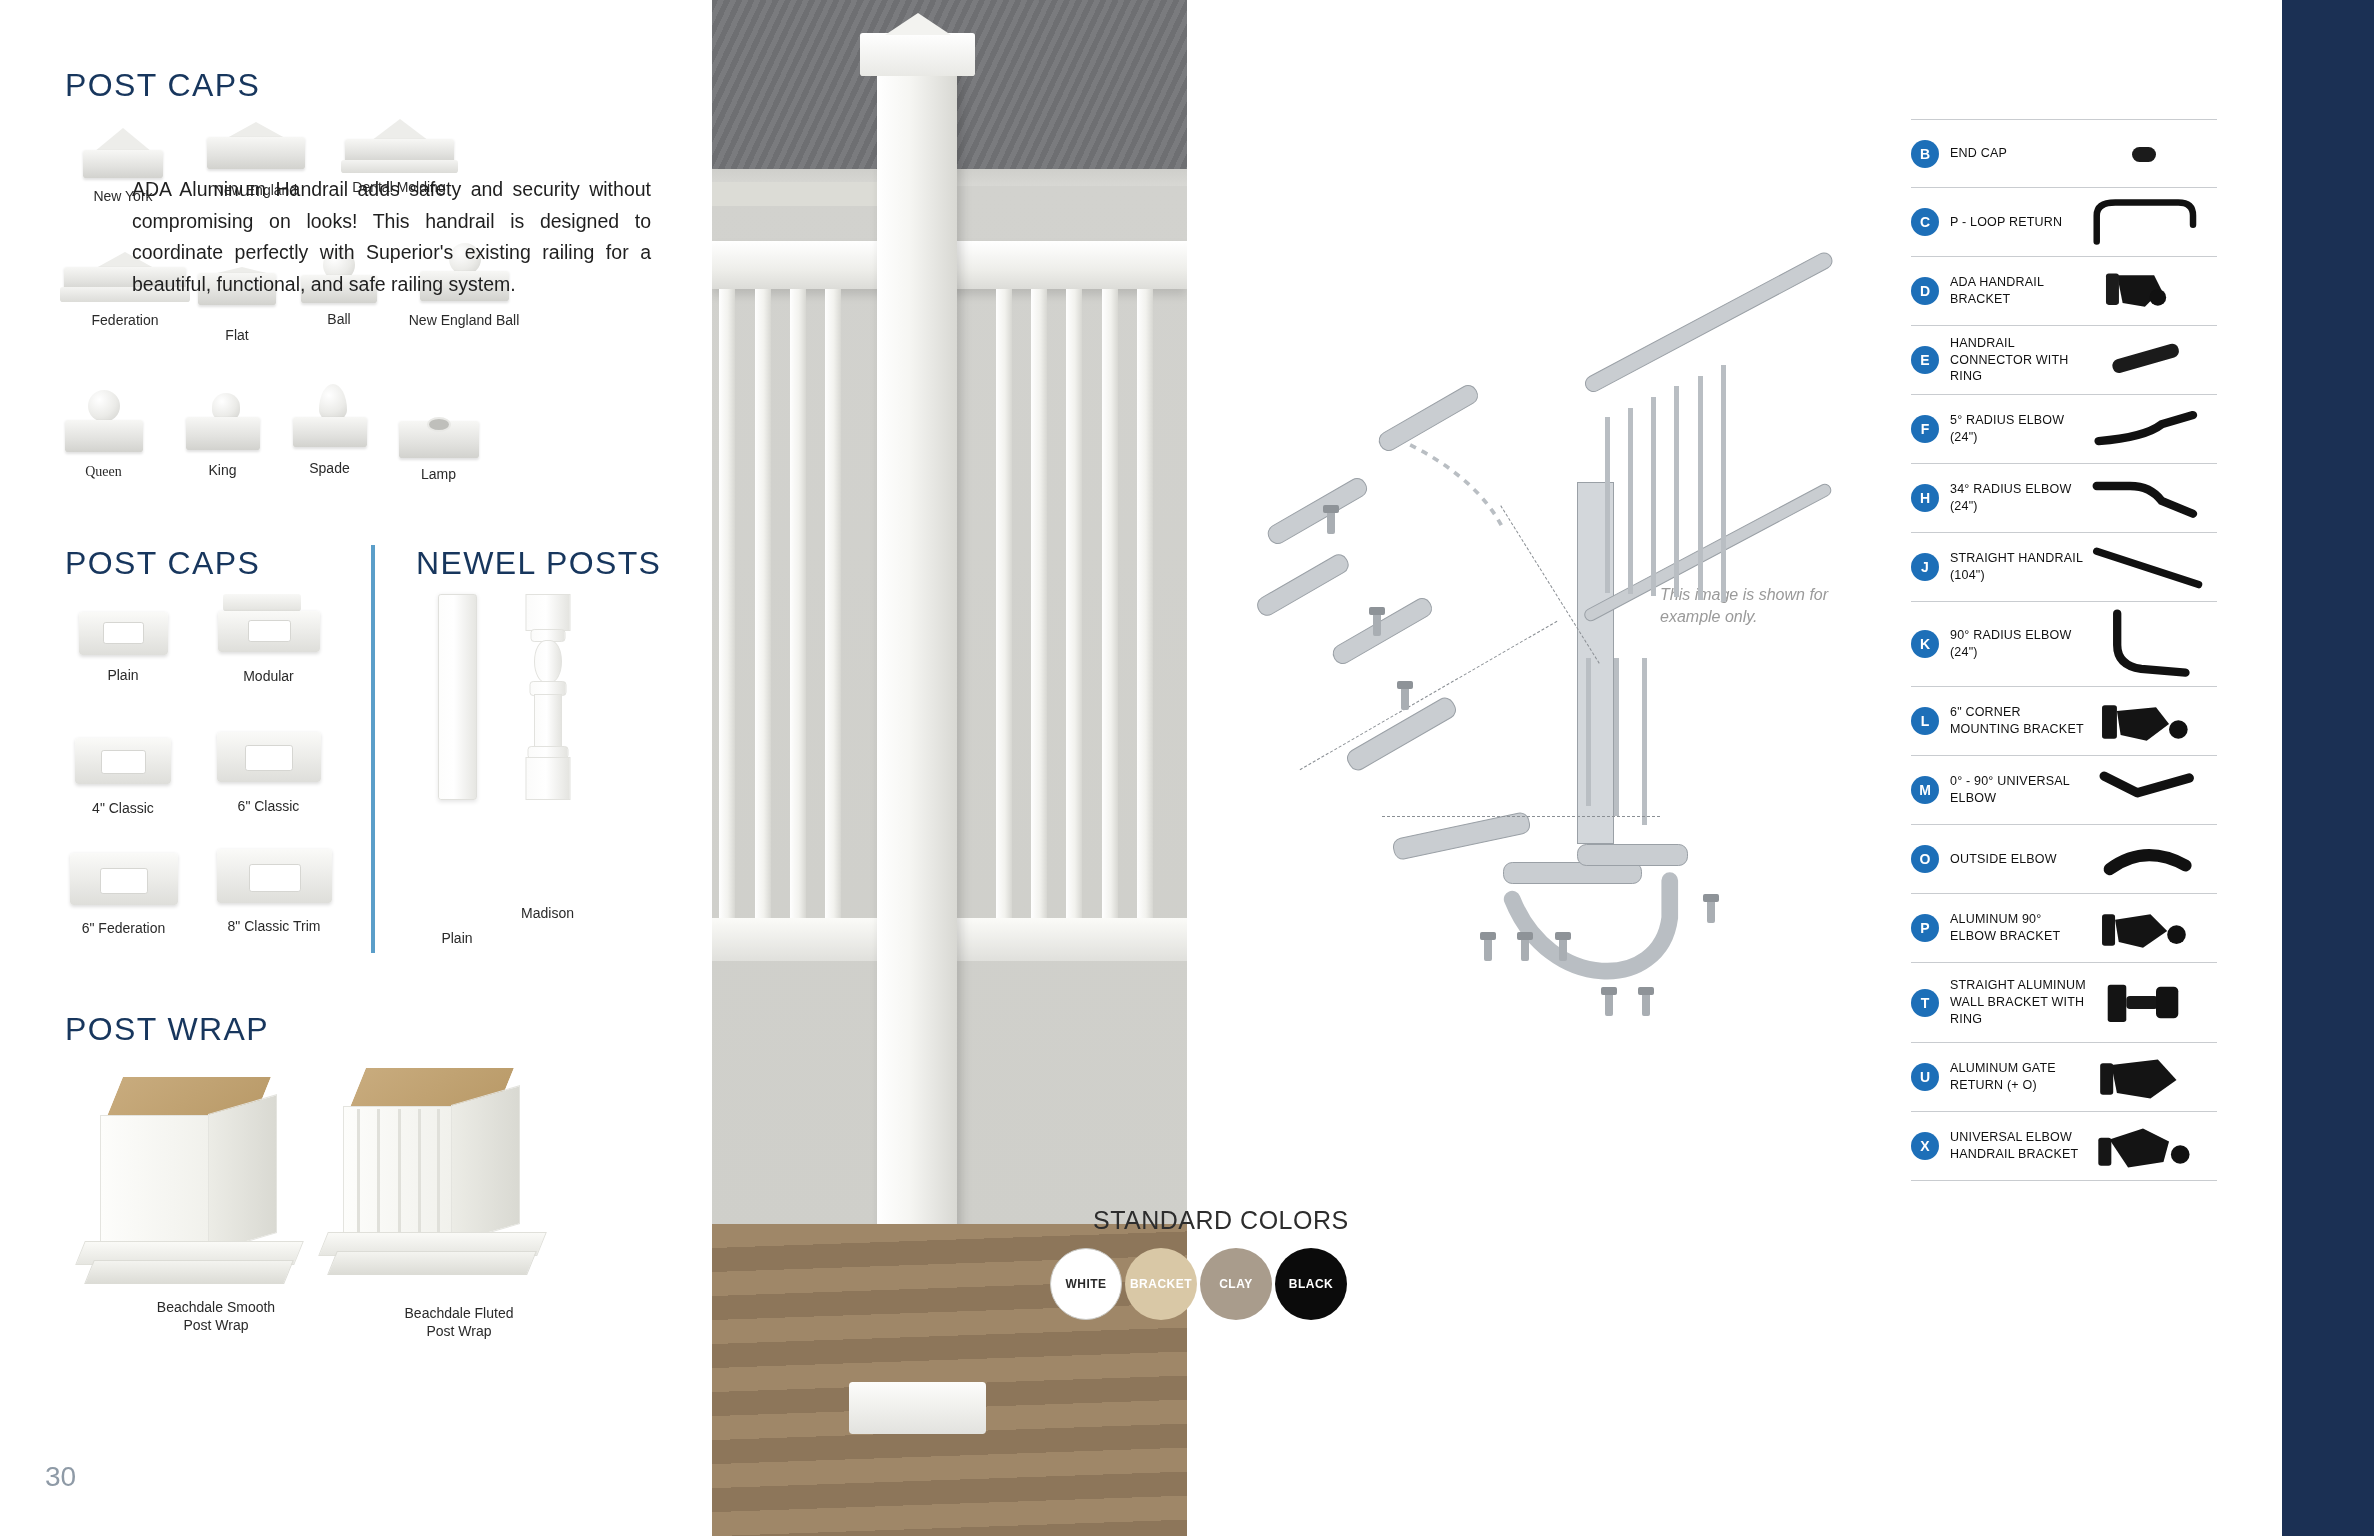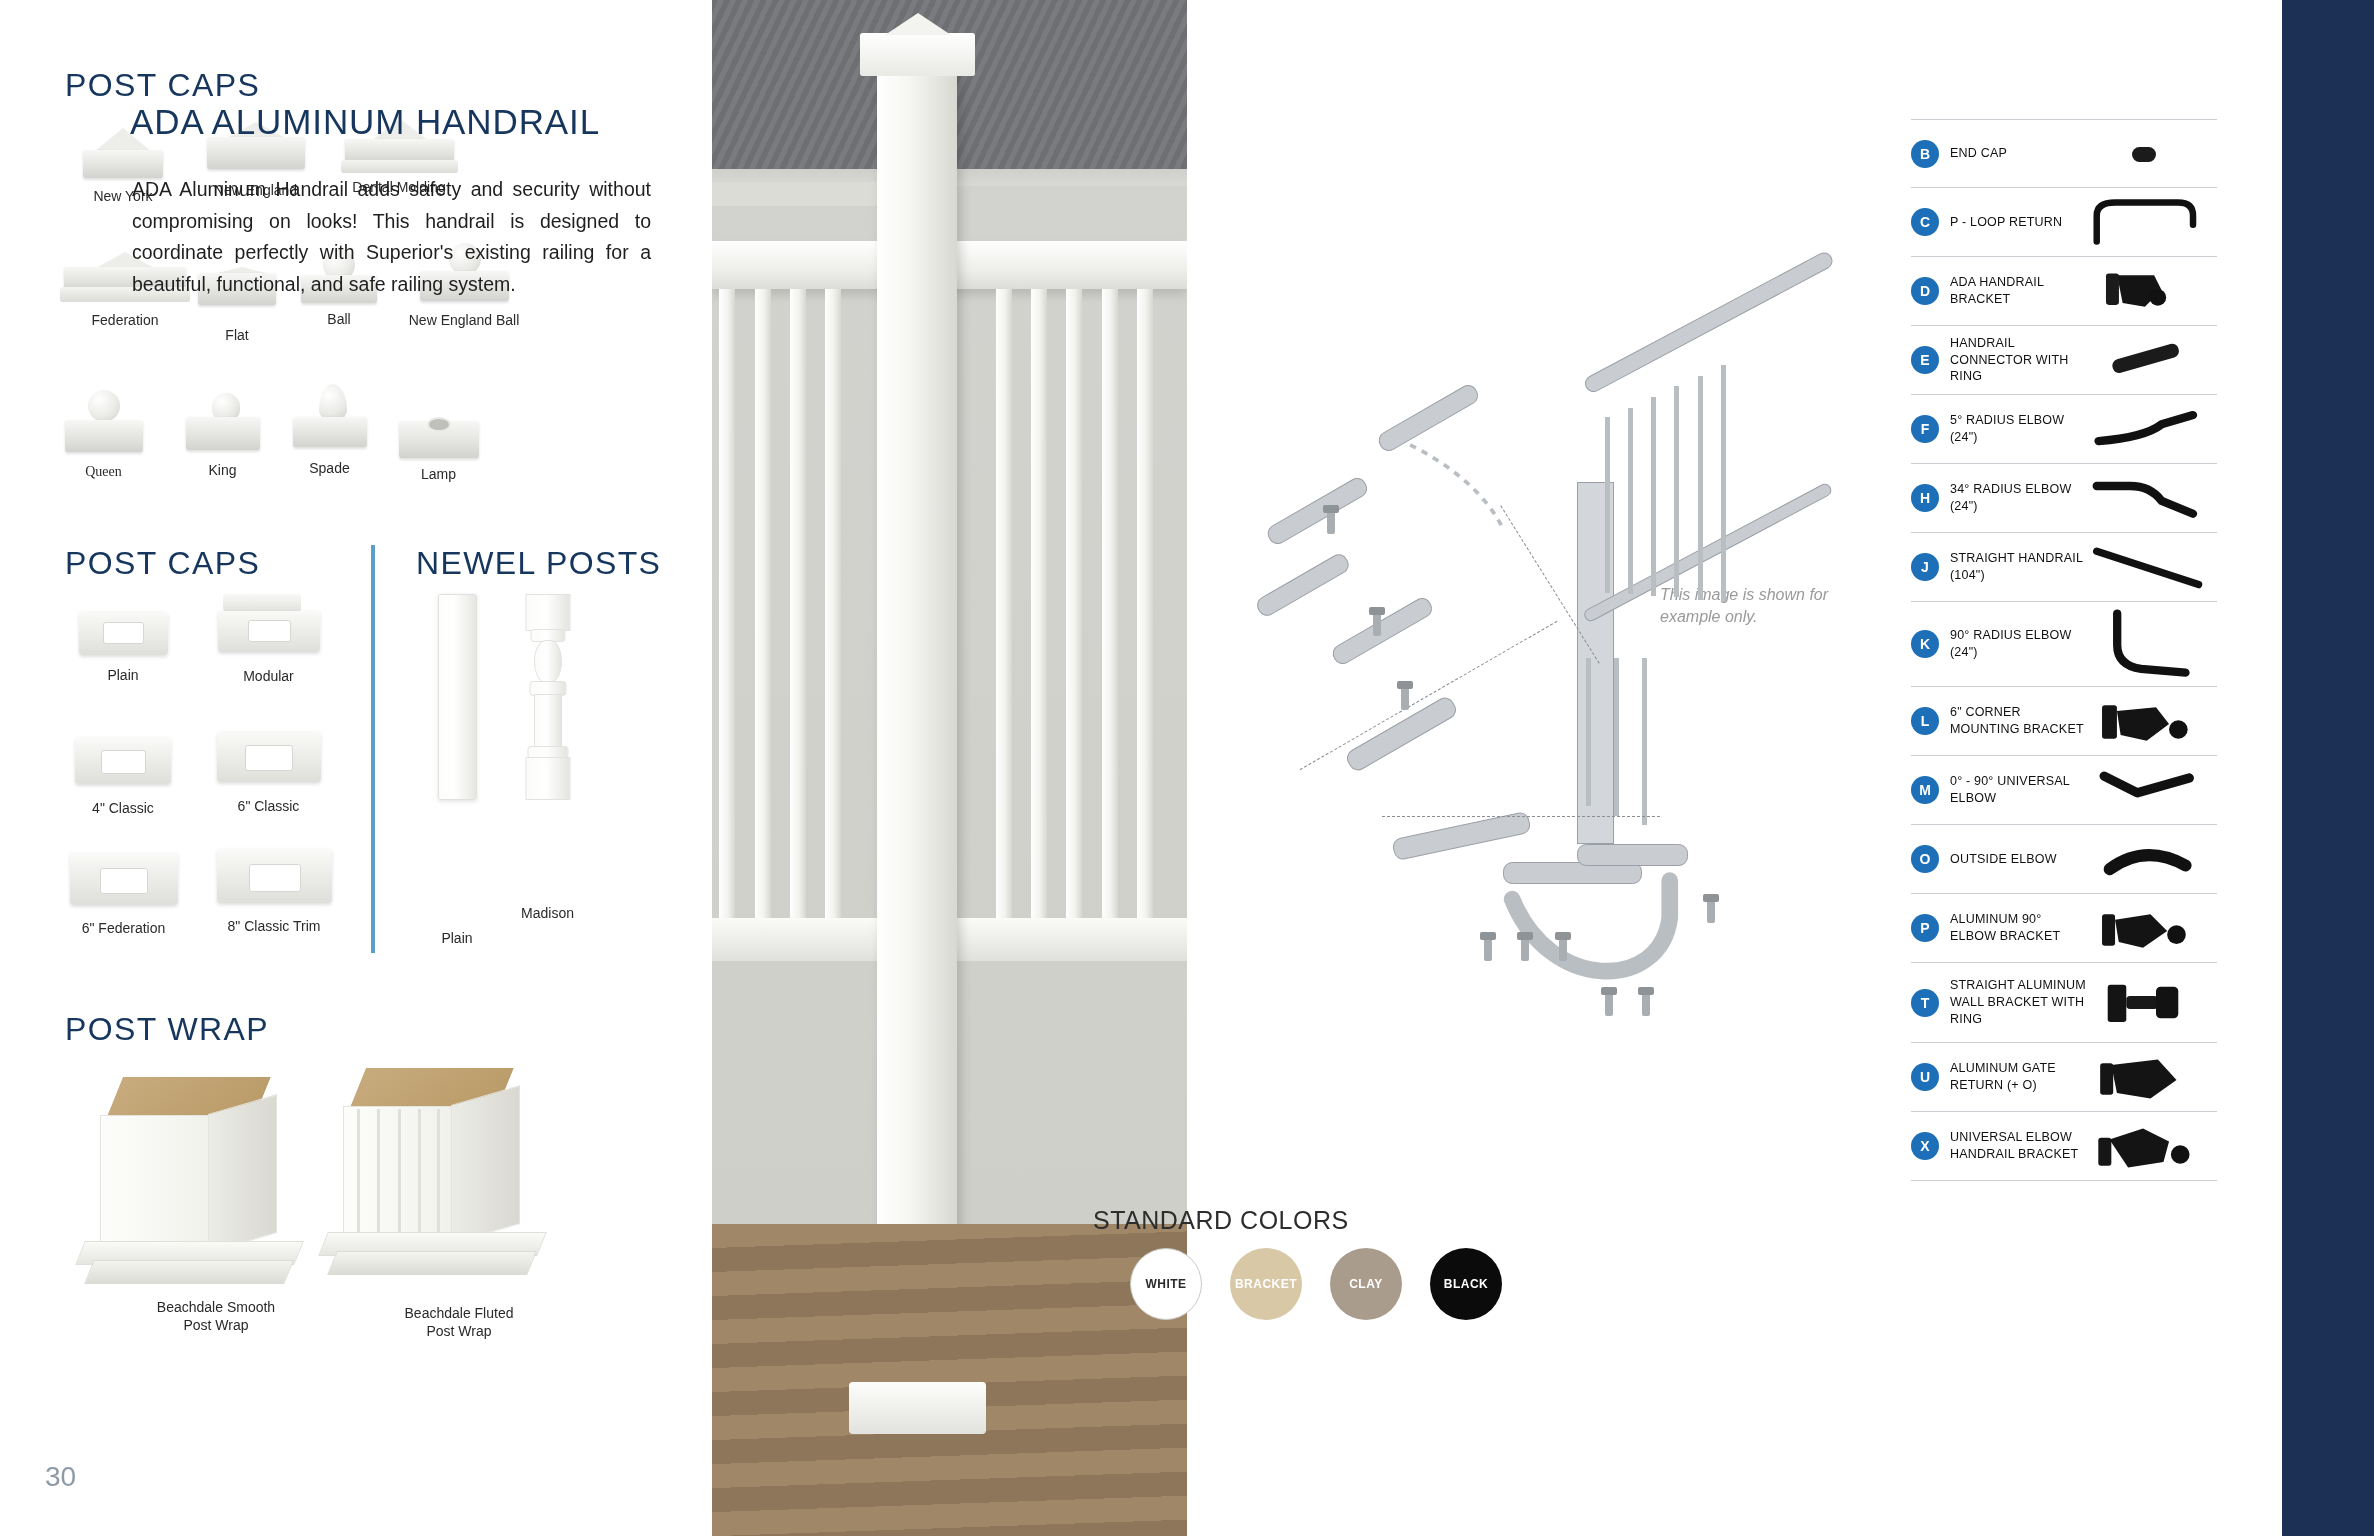--- a/index.html
+++ b/index.html
@@ -343,21 +343,21 @@
   .screw::before {
     content: ""; position: absolute; left: -3.7px; top: -4.6px;
     width: 16px; height: 7.4px; background: #8e9398; border-radius: 1.9px;
   }
 
   
   .std-colors-title {
     position: absolute; left: 1093px; top: 1206px;
     font-size: 25px; color: #2d2d2d; letter-spacing: 0.5px;
   }
-  .swatches { position: absolute; left: 1130px; top: 1248px; display: flex; gap: 28px; }
+  .swatches { position: absolute; left: 1050px; top: 1248px; display: flex; gap: 3px; }
   .swatch {
     width: 72px; height: 72px; border-radius: 50%;
     display: flex; align-items: center; justify-content: center;
     font-size: 12px; font-weight: 700; letter-spacing: 0.5px;
   }
 
   
   .parts {
     position: absolute; left: 1911px; top: 119px;
     width: 306px;
@@ -617,21 +617,20 @@
     <div class="baluster" style="left:113px"></div>
     <div class="rail-bottom"></div>
     <div class="post"></div>
     <div class="post-cap"></div>
     <div class="post-cap-pt"></div>
     <div class="bracket"></div>
     <div class="deck"></div>
     <div class="post-skirt"></div>
   </div>
 
-  <div class="ada-title">ADA ALUMINUM HANDRAIL</div>
   <div class="ada-body">ADA Aluminum Handrail adds safety and security without compromising on looks! This handrail is designed to coordinate perfectly with Superior's existing railing for a beautiful, functional, and safe railing system.</div>
   <div class="example-note">This image is shown for example only.</div>
 
   <div class="diagram">
 
     <div class="diag-post" style="left:306px; top:102px; width:37px; height:362px;"></div>
     <div class="diag-rail" style="left:311px; top:0px; width:278px; height:16.7px; transform:rotate(-28deg); transform-origin:left top;"></div>
     <div class="diag-rail" style="left:311px; top:232px; width:278px; height:13px; transform:rotate(-28deg); transform-origin:left top;"></div>
     <div class="diag-bal" style="left:334px; top:37px; height:176px;"></div>
     <div class="diag-bal" style="left:357px; top:28px; height:186px;"></div>

